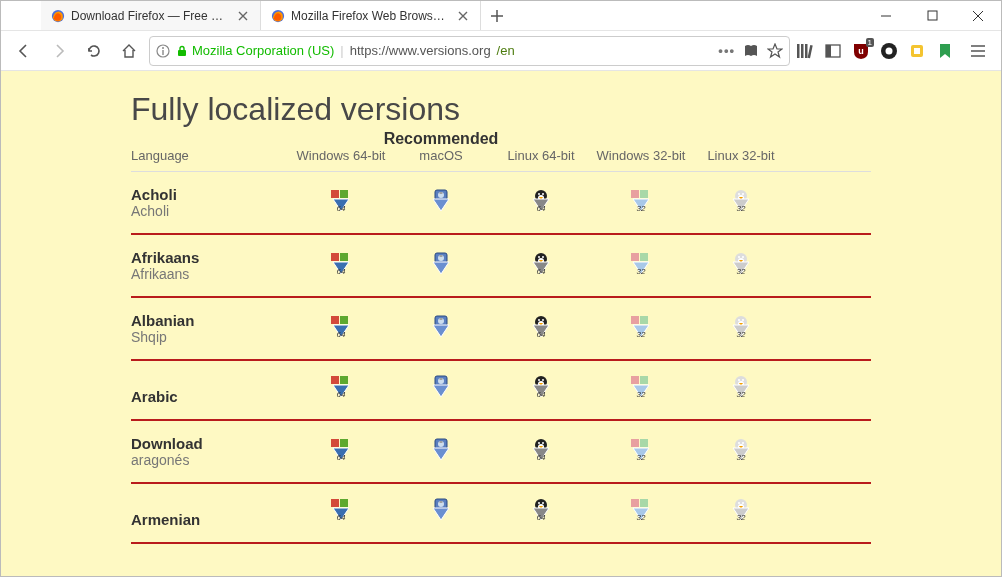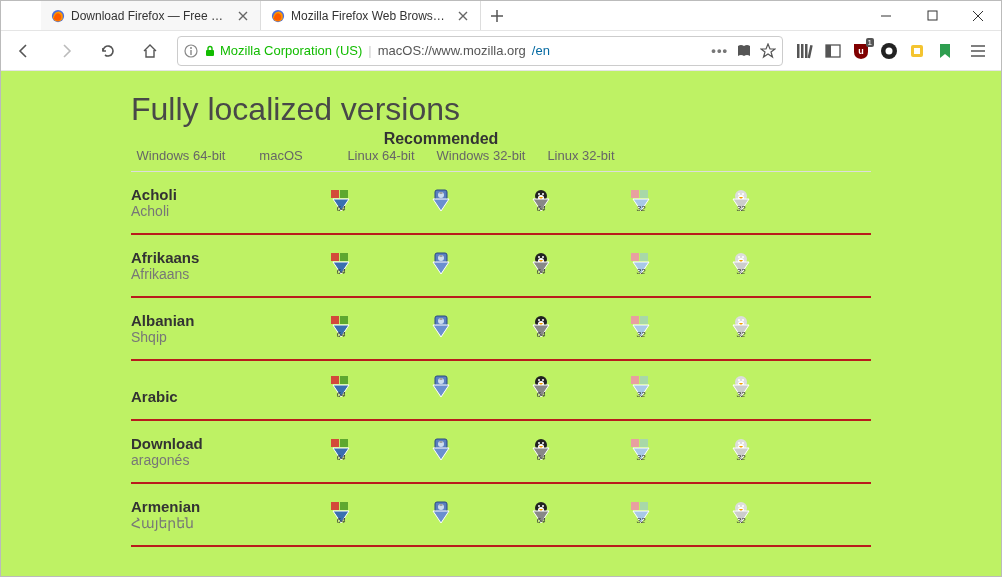--- a/index.html
+++ b/index.html
@@ -10,34 +10,34 @@
 .tabs { display: flex; flex: 1; align-items: stretch; padding-left: 40px; }
 .tab { display: flex; align-items: center; gap: 6px; padding: 0 10px; border-right: 1px solid #ddd; max-width: 220px; font-size: 12px; color: #333; position: relative; background: #f7f7f7; }
 .tab.active { background: #fff; }
 .tab .favicon { width: 14px; height: 14px; flex-shrink: 0; }
 .tab .tab-title { white-space: nowrap; overflow: hidden; text-overflow: ellipsis; flex: 1; }
 .tab .tab-close { width: 14px; height: 14px; color: #666; display: flex; align-items: center; justify-content: center; cursor: pointer; }
 .newtab { width: 32px; display: flex; align-items: center; justify-content: center; color: #555; font-size: 18px; }
 .winctrl { display: flex; }
 .winctrl .btn { width: 46px; display: flex; align-items: center; justify-content: center; color: #333; }
 
-.toolbar { height: 40px; display: flex; align-items: center; padding: 0 8px; gap: 12px; border-bottom: 1px solid #e5e5e5; }
+.toolbar { height: 40px; display: flex; align-items: center; padding: 0 8px; gap: 5px; border-bottom: 1px solid #e5e5e5; }
 .tbtn { width: 30px; height: 30px; display: flex; align-items: center; justify-content: center; color: #555; border-radius: 4px; }
 .tbtn.disabled { color: #bbb; }
 .urlbar { flex: 1; height: 30px; border: 1px solid #ccc; border-radius: 4px; display: flex; align-items: center; padding: 0 6px; gap: 6px; font-size: 13px; }
 .identity { display: flex; align-items: center; gap: 4px; color: #12bc00; font-size: 13px; }
 .lock { width: 12px; height: 12px; }
 .url-host { color: #555; }
-.url-path { color: #0369a1; }
+.url-path { color: #4d7c0f; }
 .urlactions { display: flex; align-items: center; gap: 8px; margin-left: auto; color: #555; }
 .ext { display: flex; align-items: center; gap: 8px; }
 .ext .ico { width: 20px; height: 20px; display: flex; align-items: center; justify-content: center; position: relative; }
 .ubadge { position: absolute; top: -3px; right: -3px; background: #555; color: #fff; font-size: 8px; border-radius: 2px; padding: 0 2px; }
 
-.content { flex: 1; overflow-y: scroll; background: #bef264; }
+.content { flex: 1; overflow-y: scroll; background: #fef9c3; }
 .page { padding: 20px 130px 40px 130px; }
 h1 { font-weight: 300; font-size: 32px; color: #484848; margin-bottom: 20px; }
 .table { width: 100%; }
 .thead { display: flex; align-items: flex-end; border-bottom: 1px solid #ddd; padding-bottom: 8px; position: relative; }
 .recommended-wrap { position: absolute; left: 160px; width: 300px; text-align: center; top: -18px; font-size: 16px; color: #333; font-weight: 600; }
 .col { font-size: 13px; color: #666; }
 .col.lang { width: 160px; }
 .col.dl { width: 100px; text-align: center; }
 .highlight-bg { position: absolute; left: 160px; top: -24px; bottom: -380px; width: 300px; background: #f6f6f6; z-index: -1; border-radius: 4px; }
 .row { display: flex; align-items: flex-end; border-bottom: 2px solid #b91c1c; padding: 14px 0; position: relative; z-index: 1; }
@@ -146,21 +146,21 @@
           </svg>
         </span>
       <span class="identity">
         <svg class="lock" viewBox="0 0 12 12">
             <rect x="2" y="5" width="8" height="6" rx="1" fill="#12bc00"></rect>
             <path d="M4 5 V3.5 A2 2 0 0 1 8 3.5 V5" fill="none" stroke="#12bc00" stroke-width="1.4"></path>
           </svg>
         <span>Mozilla Corporation (US)</span>
       </span>
       <span style="color:#ccc">|</span>
-      <span class="url-host">macOS://www.mozilla.org</span>
+      <span class="url-host">https://www.versions.org</span>
         <span class="url-path">/en</span>
       <div class="urlactions">
         <span style="letter-spacing:1px;color:#777;font-weight:bold">•••</span>
         <span>
             <svg width="16" height="14" viewBox="0 0 16 14">
               <path d="M8 2 Q5 0 2 2 V12 Q5 10 8 12 Q11 10 14 12 V2 Q11 0 8 2 Z" fill="#555"></path>
             </svg>
           </span>
         <span>
             <svg width="16" height="16" viewBox="0 0 16 16">
@@ -217,20 +217,21 @@
     </div>
   </div>
 
   <div class="content">
     <div class="page">
       <h1>Fully localized versions</h1>
       <div class="table" style="position:relative">
         <div class="highlight-bg"></div>
         <div class="recommended-wrap">Recommended</div>
         <div class="thead">
+          <div class="col lang">Language</div>
           <div class="col dl">Windows 64-bit</div>
           <div class="col dl">macOS</div>
           <div class="col dl">Linux 64-bit</div>
           <div class="col dl">Windows 32-bit</div>
           <div class="col dl">Linux 32-bit</div>
         </div>
         <div id="rows">
             <div class="row">
     <div class="lang-cell">
       <div class="lang-name">Acholi</div>
@@ -436,21 +437,20 @@
                     <circle cx="12" cy="5" r="1" fill="#fff"></circle>
                     <circle cx="16" cy="5" r="1" fill="#fff"></circle>
                     <path d="M12 8 L16 8 L14 11 Z" fill="#f4a000"></path>
     <path d="M6 10 L22 10 L14 22 Z" fill="#ccc" stroke="#fff" stroke-width="1"></path>
     <text x="14" y="22" text-anchor="middle" font-size="8" font-style="italic" fill="#333">32</text>
   </svg></a></div>
   </div>
             <div class="row">
     <div class="lang-cell">
       <div class="lang-name">Armenian</div>
-      <div class="lang-native">Հայերեն</div>
     </div>
     <div class="dl-cell"><a class="dl-icon"><svg width="28" height="26" viewBox="0 0 28 26">
       <rect x="4" y="1" width="8" height="8" fill="#d34a3a"></rect>
                     <rect x="13" y="1" width="8" height="8" fill="#5ea82f"></rect>
       <path d="M6 10 L22 10 L14 22 Z" fill="#3a6fb0" stroke="#fff" stroke-width="1"></path>
       <text x="14" y="22" text-anchor="middle" font-size="8" font-style="italic" fill="#333">64</text>
     </svg></a></div>
     <div class="dl-cell"><a class="dl-icon"><svg width="28" height="26" viewBox="0 0 28 26">
       <rect x="8" y="1" width="12" height="10" rx="2" fill="#5a7fc0" stroke="#2a4a80"></rect>
                     <circle cx="14" cy="6" r="3" fill="#cde"></circle>

